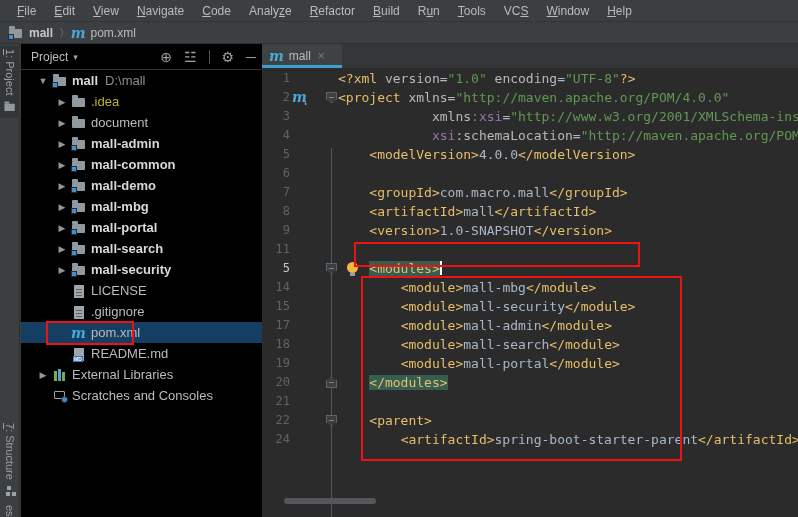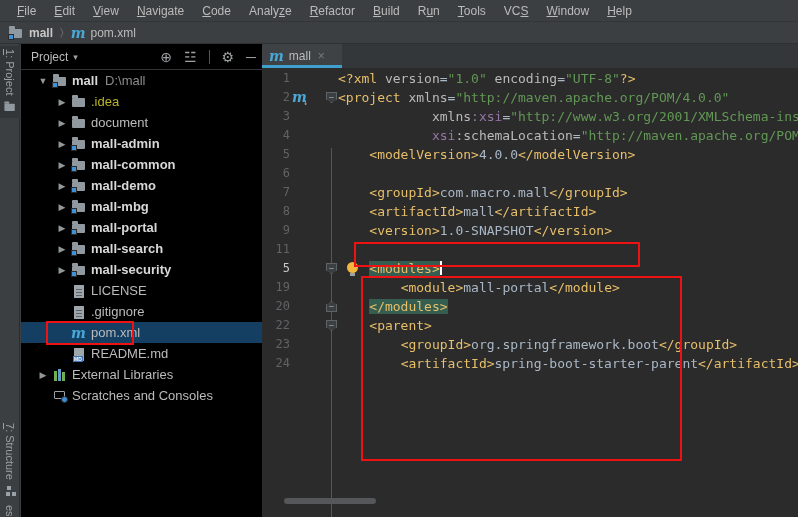--- a/index.html
+++ b/index.html
@@ -331,24 +331,28 @@
         <div class="cl"><span class="ln">2</span><span class="fold-mark fold-start">−</span><span class="g-maven"><span class="m-glyph">m</span><span class="g-arrow">↓</span></span><span class="tk-t">&lt;project </span><span class="tk-a">xmlns</span><span class="tk-p">=</span><span class="tk-s">"http://maven.apache.org/POM/4.0.0"</span></div>
         <div class="cl"><span class="ln">3</span><span class="tk-p">            </span><span class="tk-a">xmlns</span><span class="tk-n">:xsi</span><span class="tk-p">=</span><span class="tk-s">"http://www.w3.org/2001/XMLSchema-instance"</span></div>
         <div class="cl"><span class="ln">4</span><span class="tk-p">            </span><span class="tk-n">xsi</span><span class="tk-a">:schemaLocation</span><span class="tk-p">=</span><span class="tk-s">"http://maven.apache.org/POM/4.0.0 http://maven.apache.org/xsd/maven-4.0.0.xsd"</span></div>
         <div class="cl"><span class="ln">5</span><span class="tk-p">    </span><span class="tk-t">&lt;modelVersion&gt;</span><span class="tk-p">4.0.0</span><span class="tk-t">&lt;/modelVersion&gt;</span></div>
         <div class="cl"><span class="ln">6</span></div>
         <div class="cl"><span class="ln">7</span><span class="tk-p">    </span><span class="tk-t">&lt;groupId&gt;</span><span class="tk-p">com.macro.mall</span><span class="tk-t">&lt;/groupId&gt;</span></div>
         <div class="cl"><span class="ln">8</span><span class="tk-p">    </span><span class="tk-t">&lt;artifactId&gt;</span><span class="tk-p">mall</span><span class="tk-t">&lt;/artifactId&gt;</span></div>
         <div class="cl"><span class="ln">9</span><span class="tk-p">    </span><span class="tk-t">&lt;version&gt;</span><span class="tk-p">1.0-SNAPSHOT</span><span class="tk-t">&lt;/version&gt;</span></div>
         <div class="cl"><span class="ln">11</span></div>
         <div class="cl"><span class="ln active">5</span><span class="fold-mark fold-start">−</span><span class="g-bulb"></span><span class="tk-p">    </span><span class="tk-h">&lt;modules&gt;</span><span class="caret"></span></div>
+        <div class="cl"><span class="ln">14</span><span class="tk-p">        </span><span class="tk-t">&lt;module&gt;</span><span class="tk-p">mall-mbg</span><span class="tk-t">&lt;/module&gt;</span></div>
+        <div class="cl"><span class="ln">15</span><span class="tk-p">        </span><span class="tk-t">&lt;module&gt;</span><span class="tk-p">mall-security</span><span class="tk-t">&lt;/module&gt;</span></div>
+        <div class="cl"><span class="ln">17</span><span class="tk-p">        </span><span class="tk-t">&lt;module&gt;</span><span class="tk-p">mall-admin</span><span class="tk-t">&lt;/module&gt;</span></div>
+        <div class="cl"><span class="ln">18</span><span class="tk-p">        </span><span class="tk-t">&lt;module&gt;</span><span class="tk-p">mall-search</span><span class="tk-t">&lt;/module&gt;</span></div>
         <div class="cl"><span class="ln">19</span><span class="tk-p">        </span><span class="tk-t">&lt;module&gt;</span><span class="tk-p">mall-portal</span><span class="tk-t">&lt;/module&gt;</span></div>
         <div class="cl"><span class="ln">20</span><span class="fold-mark fold-end">−</span><span class="tk-p">    </span><span class="tk-h">&lt;/modules&gt;</span></div>
+        <div class="cl"><span class="ln">21</span></div>
         <div class="cl"><span class="ln">22</span><span class="fold-mark fold-start">−</span><span class="tk-p">    </span><span class="tk-t">&lt;parent&gt;</span></div>
-        <div class="cl"><span class="ln">23</span><span class="tk-p">        </span><span class="tk-t">&lt;groupId&gt;</span><span class="tk-p">org.springframework.boot</span><span class="tk-t">&lt;/groupId&gt;</span></div>
         <div class="cl"><span class="ln">24</span><span class="tk-p">        </span><span class="tk-t">&lt;artifactId&gt;</span><span class="tk-p">spring-boot-starter-parent</span><span class="tk-t">&lt;/artifactId&gt;</span></div>
       </div>
     <div id="hscroll-thumb"></div>
   </div>
 
   <div class="red-box" id="box-packaging"></div>
   <div class="red-box" id="box-modules"></div>
   <div class="red-box" id="box-pom"></div>
 
 </div>

